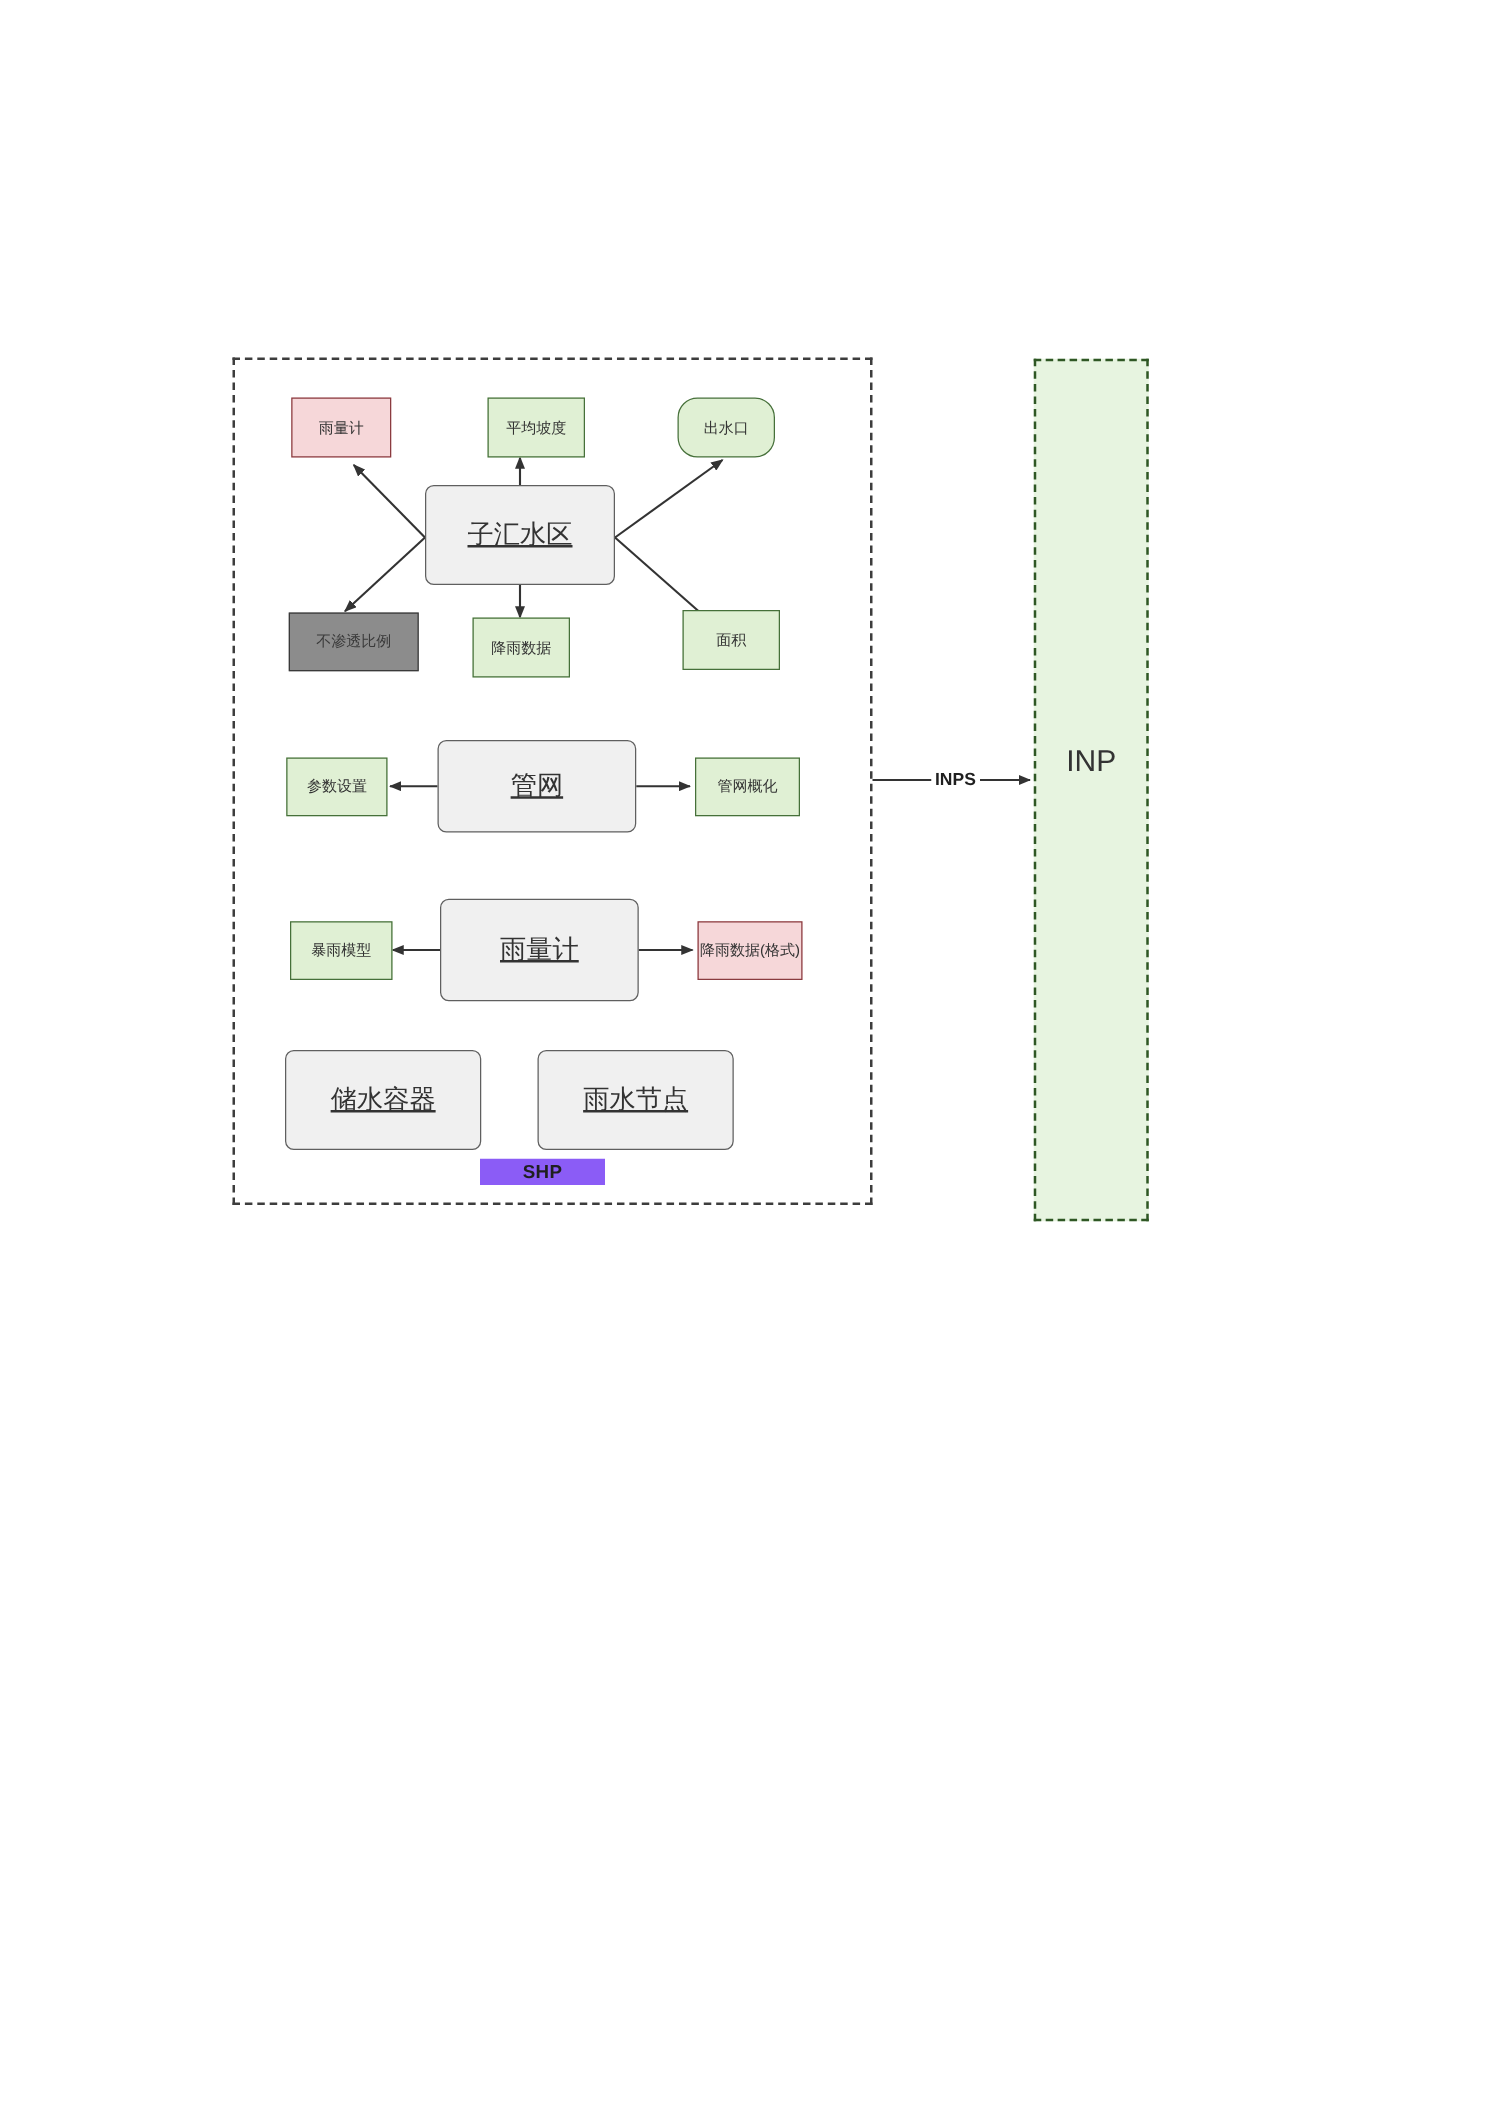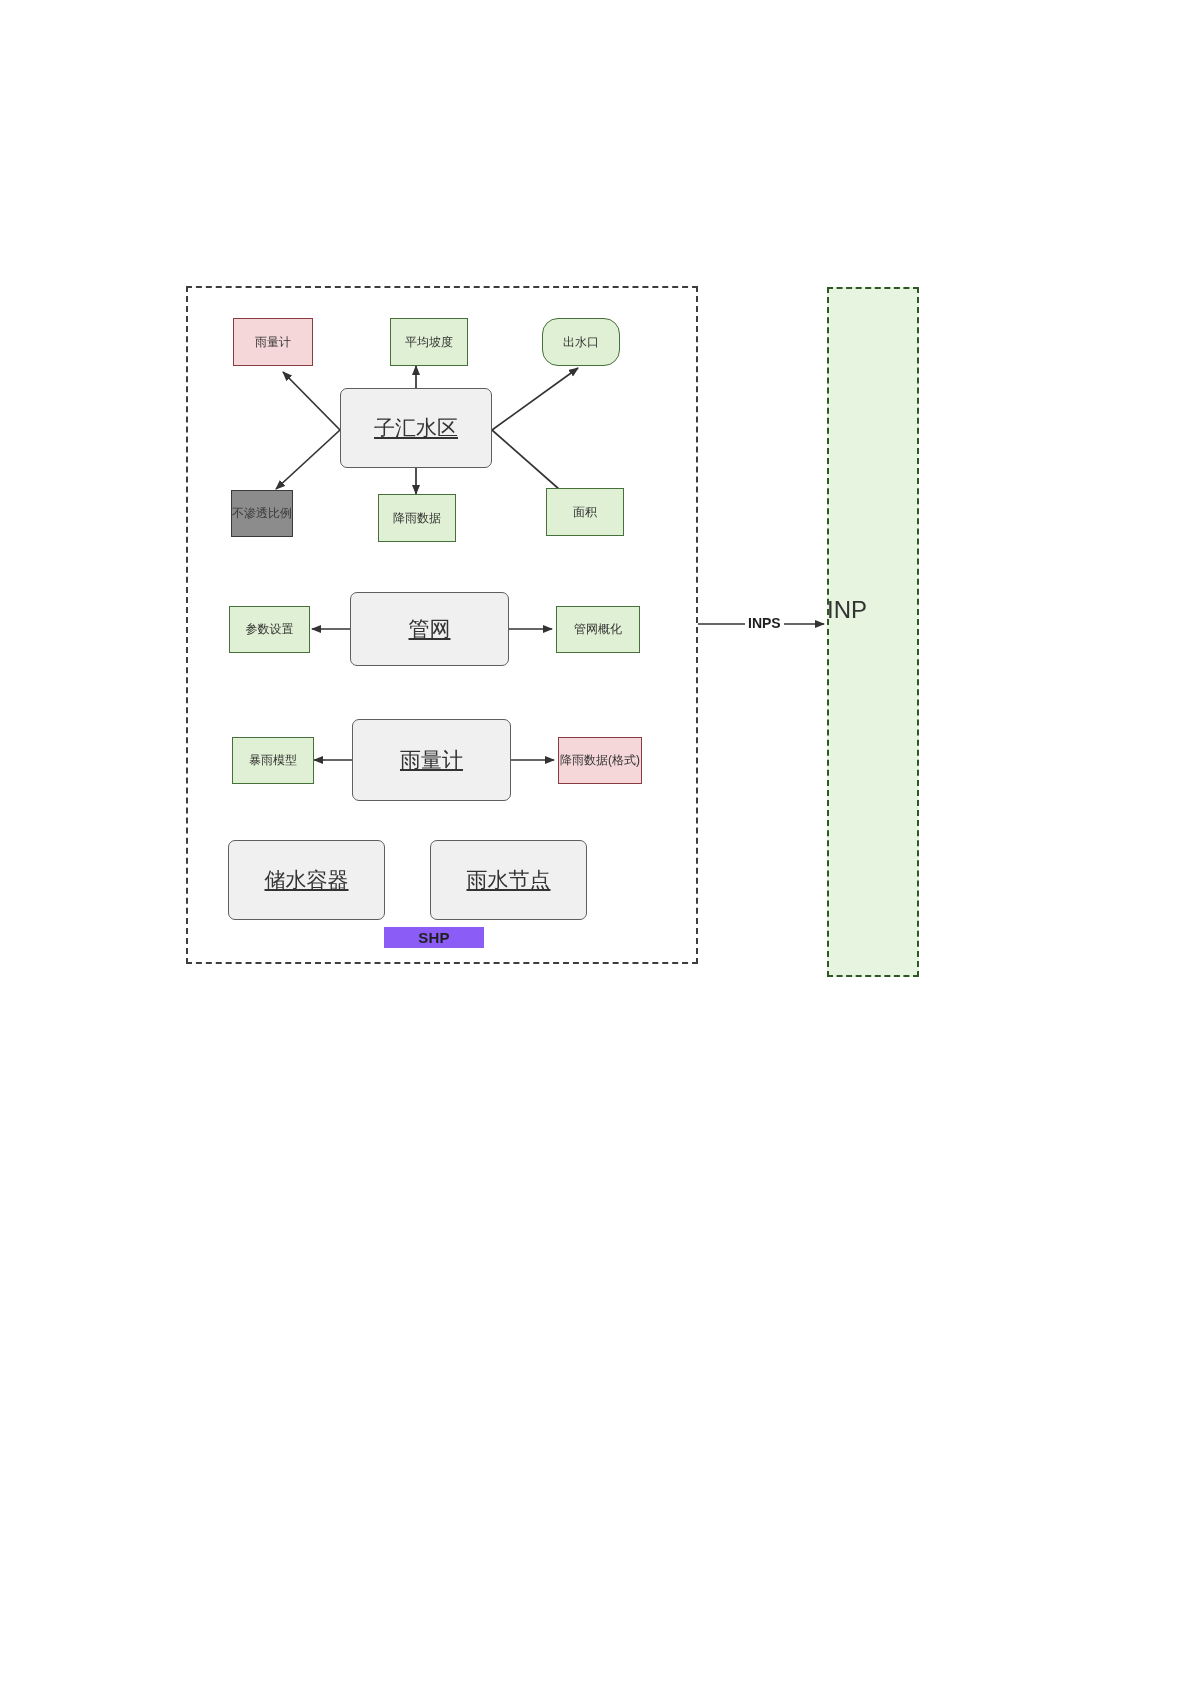--- a/index.html
+++ b/index.html
@@ -54,20 +54,21 @@
     height: 690px;
     border: 2px dashed #2f5724;
     background: #e7f4e0;
     box-sizing: border-box;
   }
   .inp-label {
     position: absolute;
     left: 827px;
     top: 596px;
     width: 92px;
+    text-align: center;
     font-size: 24px;
     color: #333333;
   }
   
   .node {
     position: absolute;
     box-sizing: border-box;
     display: flex;
     align-items: center;
     justify-content: center;
@@ -171,21 +172,21 @@
   </div>
 
   <div class="node green" style="left:378px; top:318px; width:78px; height:48px;margin-left:12px;">
     <span>平均坡度</span>
   </div>
 
   <div class="node green" style="left:542px; top:318px; width:78px; height:48px;border-radius:16px;">
     <span>出水口</span>
   </div>
 
-  <div class="node gray" style="left:231px; top:490px; width:62px; height:47px;">
+  <div class="node gray" style="left:231px; top:490px; width:104px; height:47px;">
     <span>不渗透比例</span>
   </div>
 
   <div class="node green" style="left:378px; top:494px; width:78px; height:48px;">
     <span>降雨数据</span>
   </div>
 
   <div class="node green" style="left:546px; top:488px; width:78px; height:48px;">
     <span>面积</span>
   </div>

